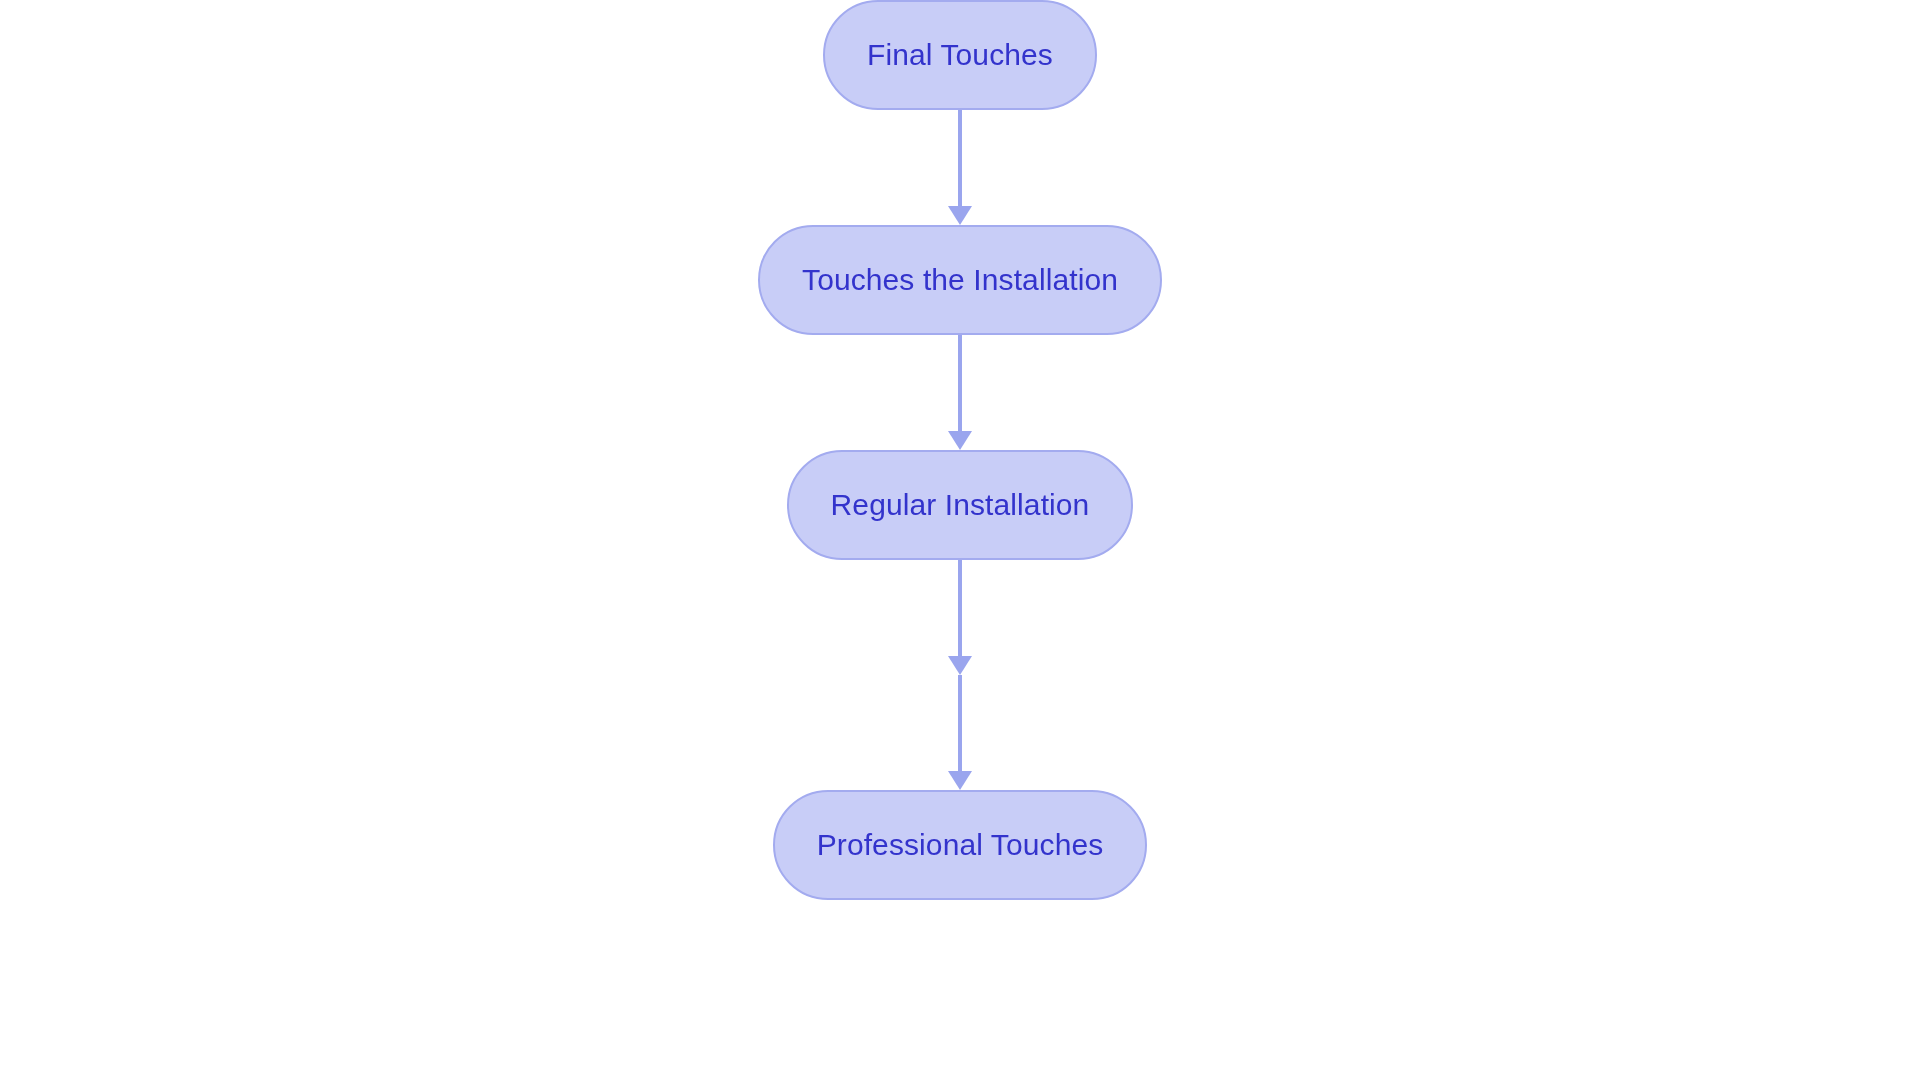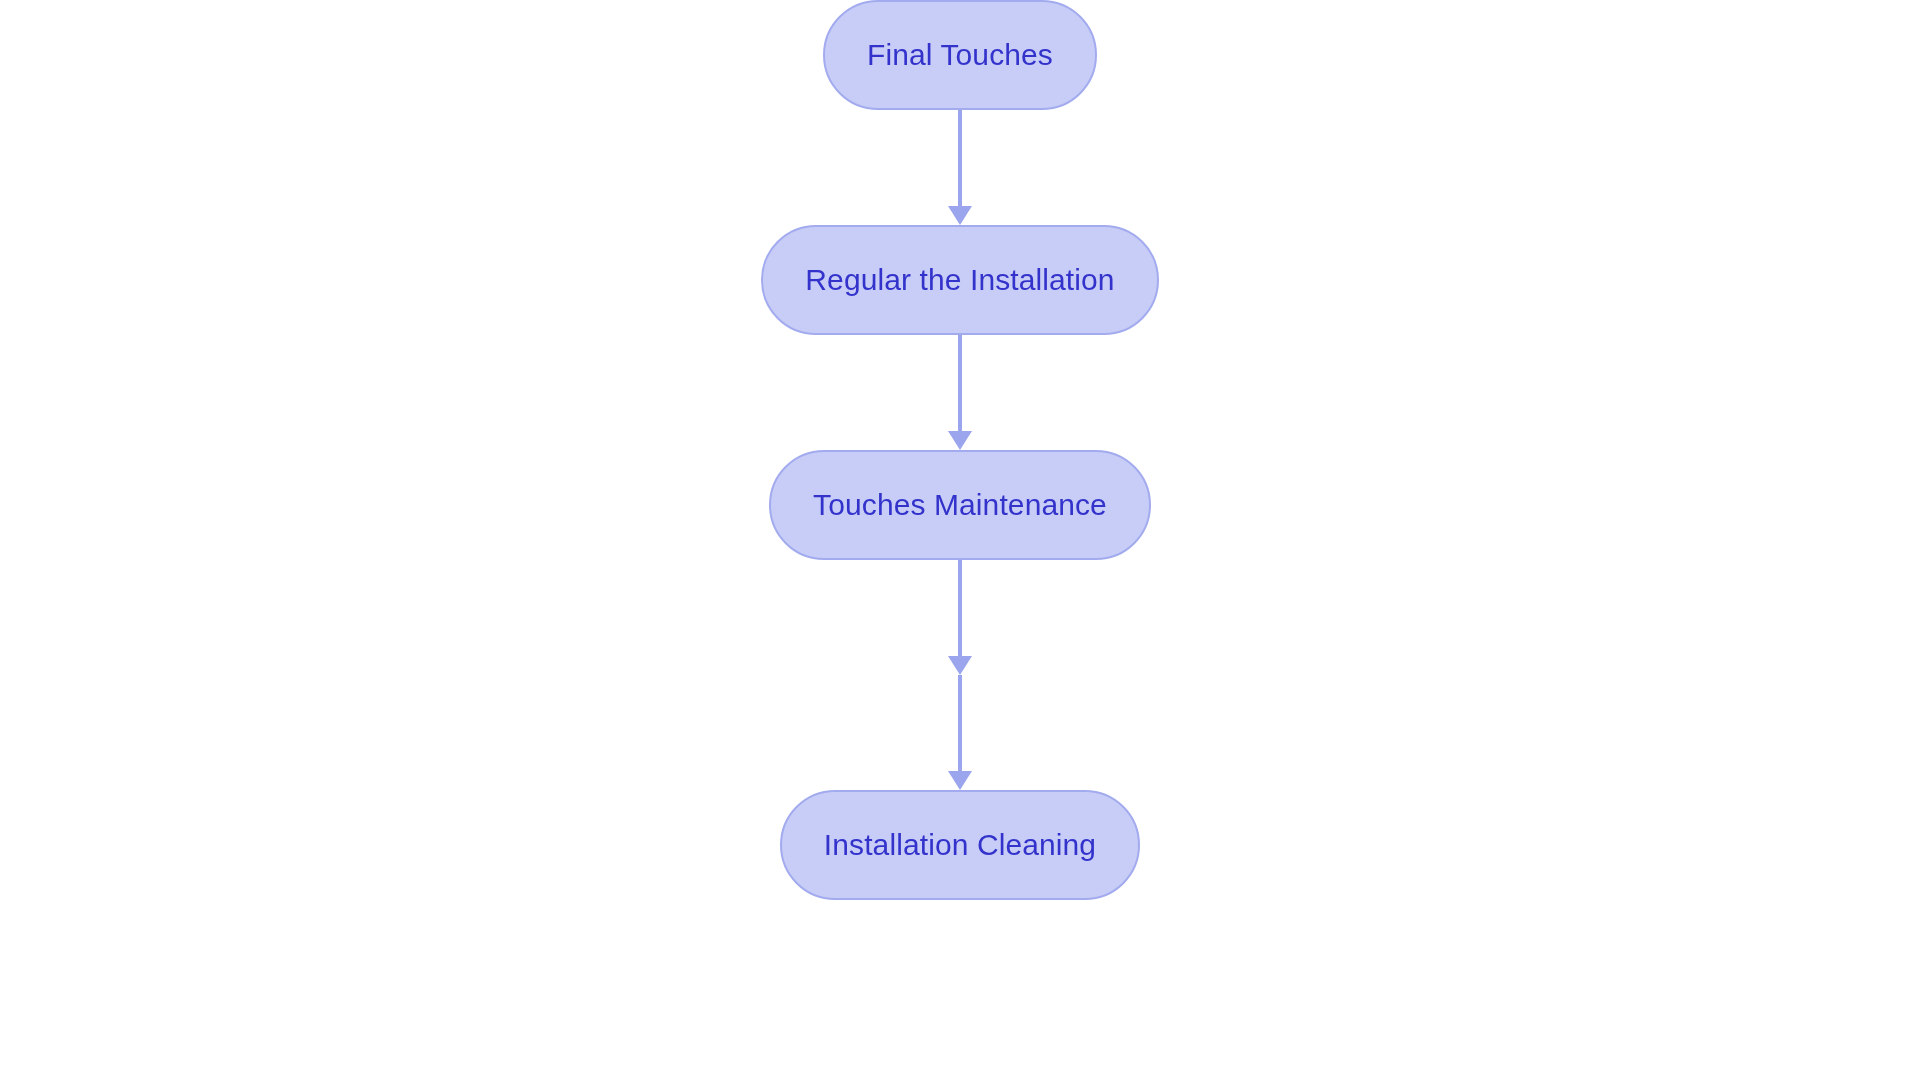--- a/index.html
+++ b/index.html
@@ -86,41 +86,41 @@
     <div class="node">
       <span class="node-label">Final Touches</span>
     </div>
 
     <div class="connector">
       <div class="connector-line"></div>
       <div class="connector-head"></div>
     </div>
 
     <div class="node">
-      <span class="node-label">Regular the Installation</span>
+      <span class="node-label">Touches the Installation</span>
     </div>
 
     <div class="connector">
       <div class="connector-line"></div>
       <div class="connector-head"></div>
     </div>
 
     <div class="node">
-      <span class="node-label">Touches Maintenance</span>
+      <span class="node-label">Regular Installation</span>
     </div>
 
     <div class="connector">
       <div class="connector-line"></div>
       <div class="connector-head"></div>
     </div>
 
 
     <div class="connector">
       <div class="connector-line"></div>
       <div class="connector-head"></div>
     </div>
 
     <div class="node">
-      <span class="node-label">Installation Cleaning</span>
+      <span class="node-label">Professional Touches</span>
     </div>
 
   </div>
 </div>
 
 </body></html>

